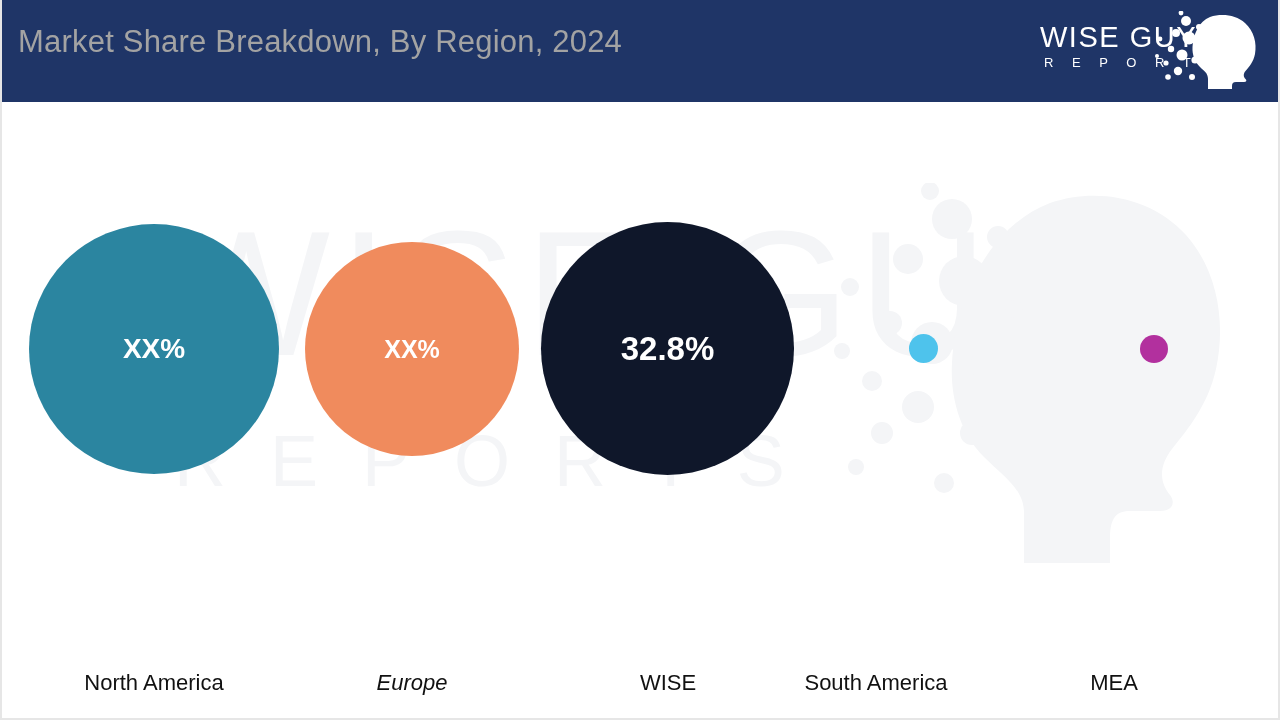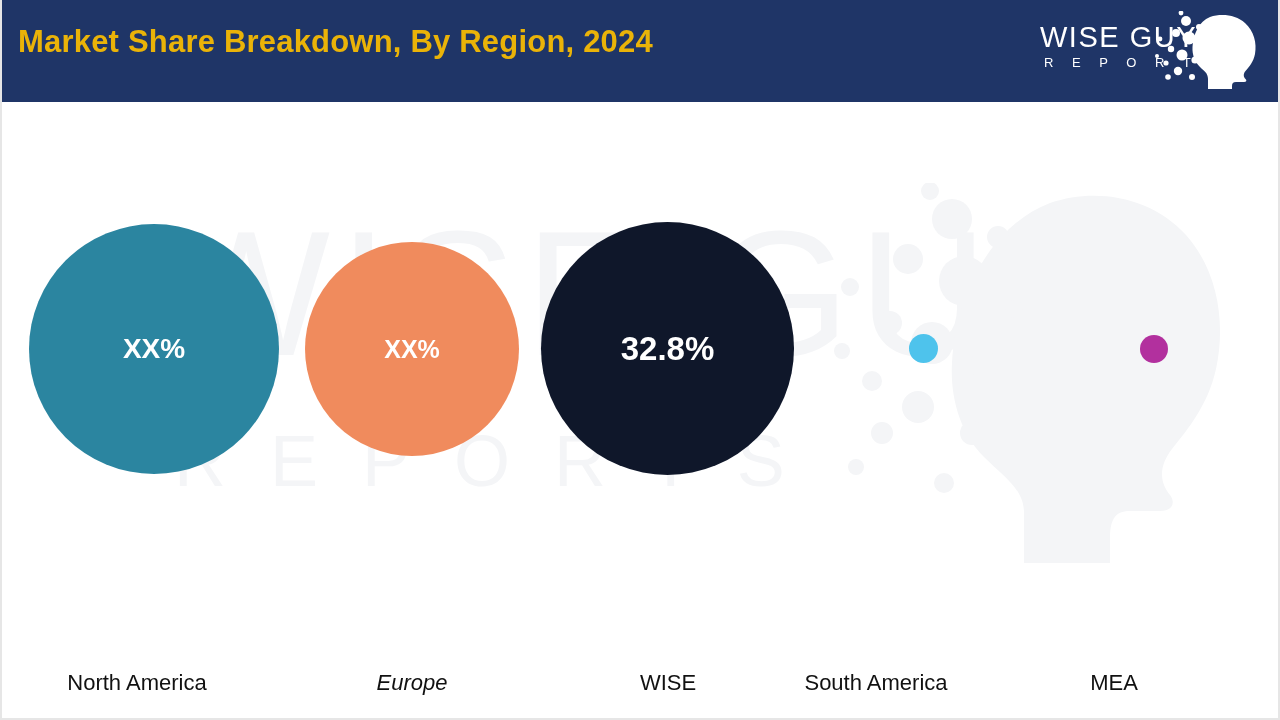--- a/index.html
+++ b/index.html
@@ -30,23 +30,23 @@
     width: 1282px;
     height: 102px;
     background: #1f3567;
     display: flex;
     align-items: center;
     justify-content: space-between;
     box-sizing: border-box;
     padding: 0 26px 0 18px;
   }
   #header-title {
-    color: #eab308;
+    color: #a3a3a3;
     font-size: 31px;
-    font-weight: bold;
+    font-weight: normal;
     letter-spacing: 0.2px;
     white-space: nowrap;
     margin-top: -18px;
   }
 
   
   #logo {
     position: relative;
     width: 222px;
     height: 80px;
@@ -221,20 +221,20 @@
     <div class="bubble" style="left:907px; top:334px; width:29px; height:29px; background:#4ec3ec; font-size:10px;">
       <span class="bubble-value"></span>
     </div>
 
     <div class="bubble" style="left:1138px; top:335px; width:28px; height:28px; background:#b2309e; font-size:10px;">
       <span class="bubble-value"></span>
     </div>
   </div>
 
   <div id="category-labels">
-    <div class="cat-label" style="left:135px;">North America</div>
+    <div class="cat-label" style="left:152px;">North America</div>
     <div class="cat-label" style="left:410px;font-style:italic;">Europe</div>
     <div class="cat-label" style="left:666px;">WISE</div>
     <div class="cat-label" style="left:874px;">South America</div>
     <div class="cat-label" style="left:1112px;">MEA</div>
   </div>
 
 </div>
 
 </body></html>

